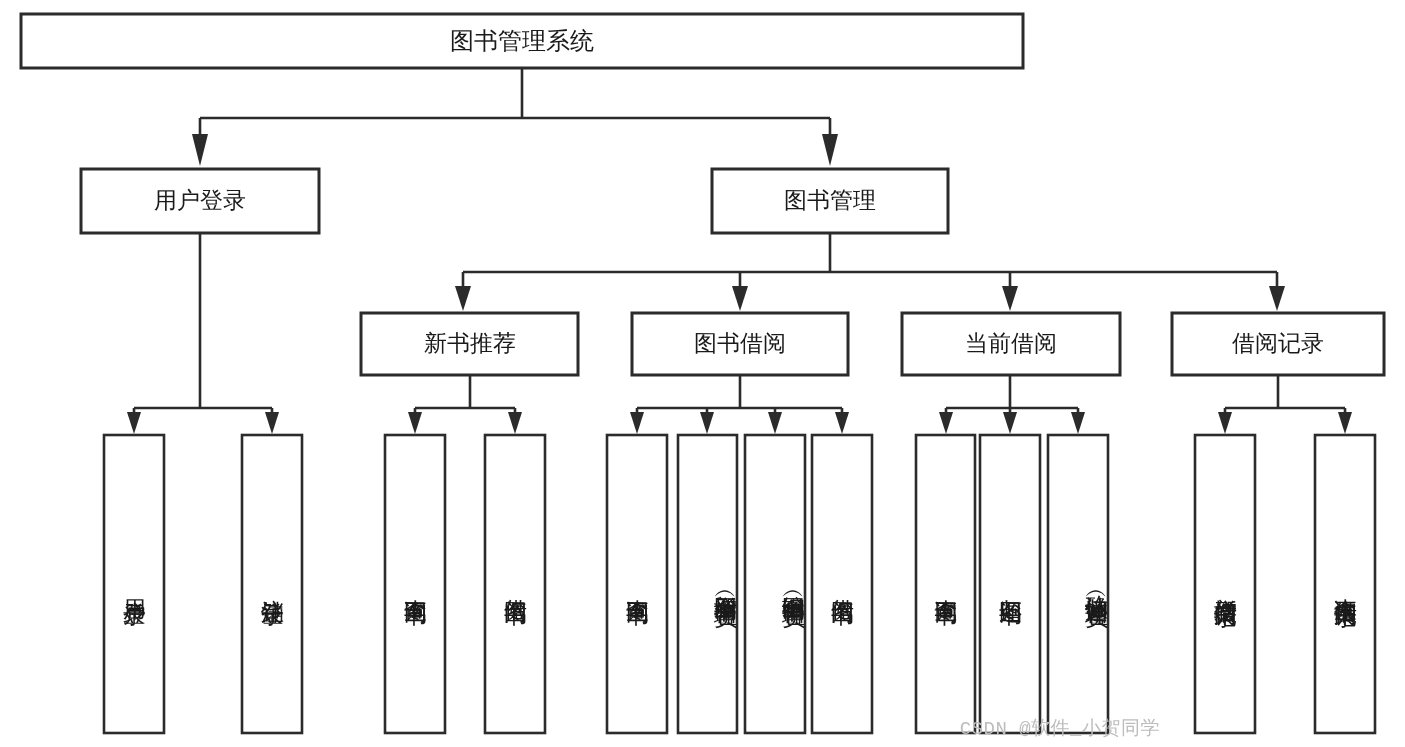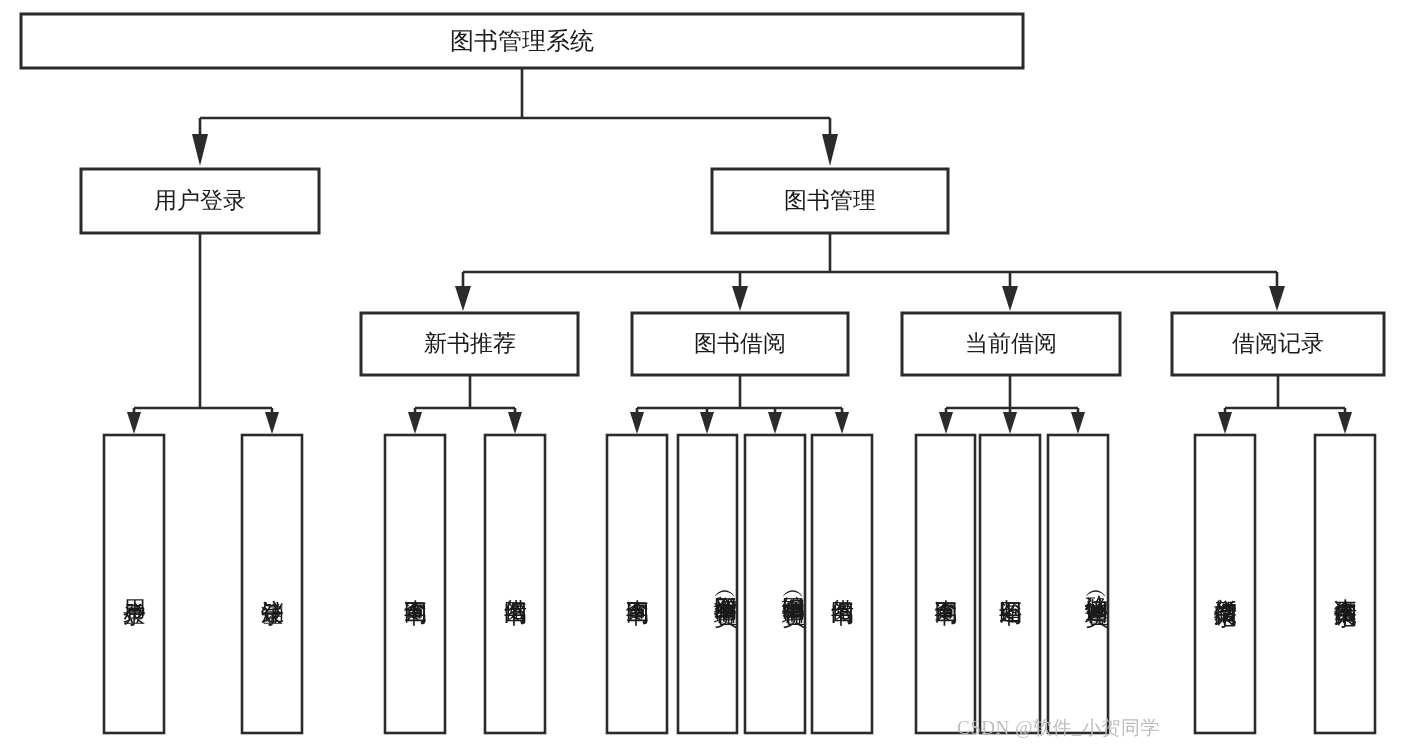--- a/index.html
+++ b/index.html
@@ -67,21 +67,21 @@
     display: flex;
     align-items: center;
     justify-content: center;
     white-space: nowrap;
     pointer-events: none;
   }
   .watermark {
     position: absolute;
     right: 10px;
     bottom: 6px;
-    font-family: Liberation Serif, serif;
+    font-family: Liberation Mono, monospace;
     font-size: 19px;
     color: #bdbdbd;
     letter-spacing: 0.5px;
     white-space: nowrap;
     margin-left: 30px;
   }
 </style>
 </head>
 <body>
 

